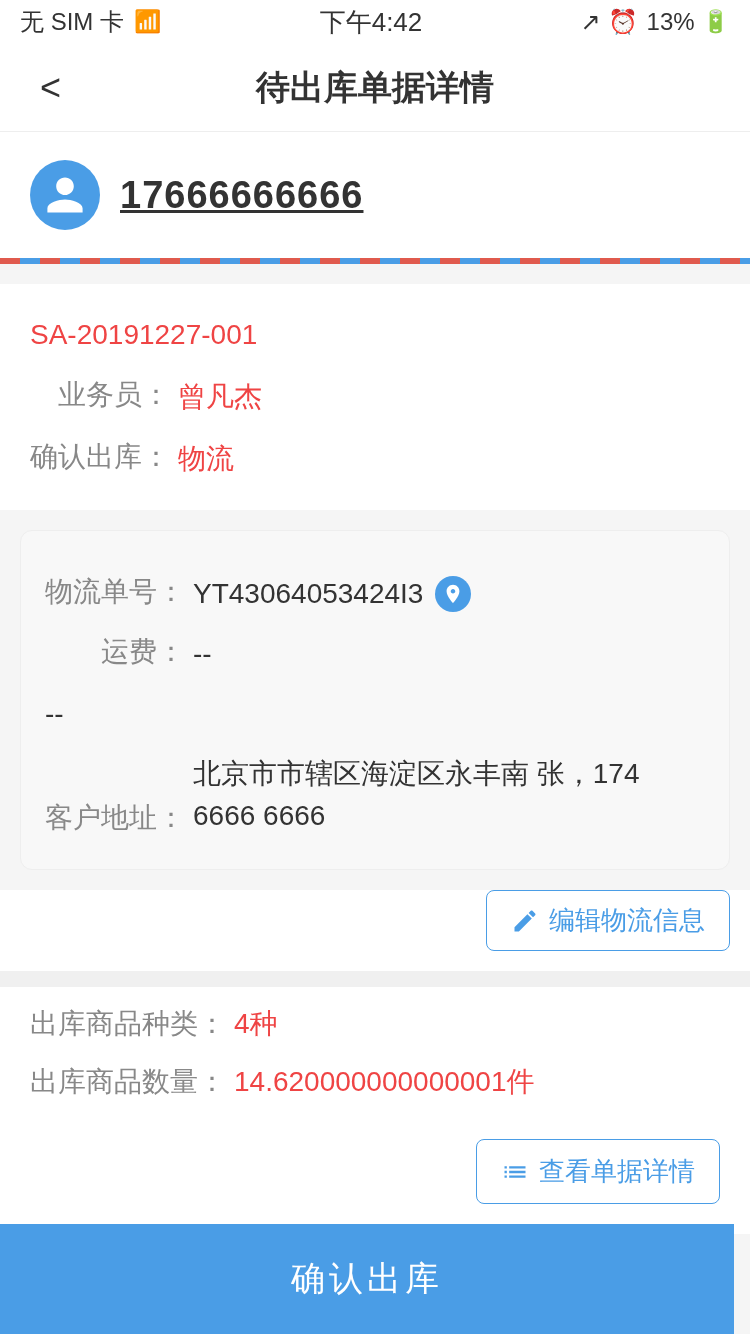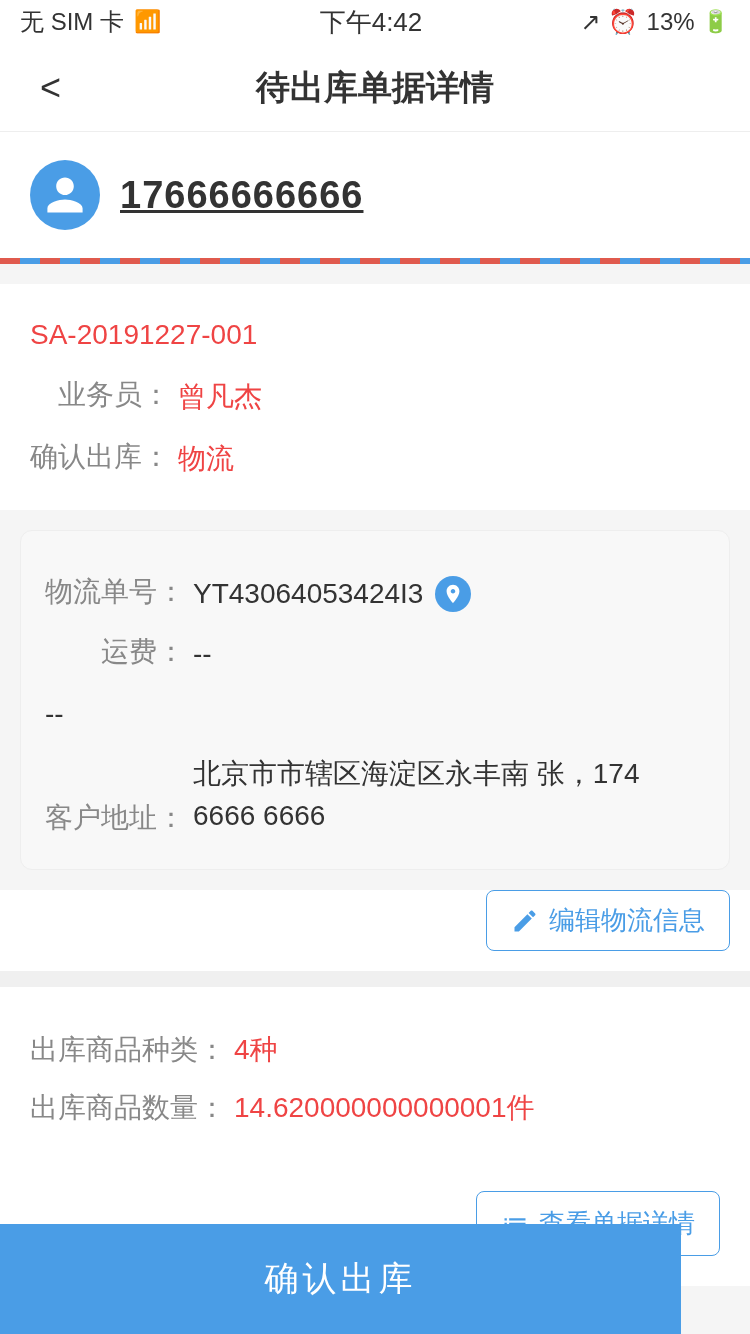--- a/index.html
+++ b/index.html
@@ -214,21 +214,21 @@
 
     
     .section-sep {
       height: 16px;
       background: #f0f0f0;
     }
 
     
     .stats-section {
       background: #fff;
-      padding: 44px 30px;
+      padding: 18px 30px;
     }
     .stats-row {
       display: flex;
       align-items: center;
       margin-bottom: 20px;
       font-size: 28px;
     }
     .stats-row:last-child { margin-bottom: 0; }
     .stats-label {
       color: #888;
@@ -269,21 +269,21 @@
     .bottom-spacer {
       height: 200px;
       background: #f5f5f5;
     }
 
     
     .confirm-bar {
       position: fixed;
       bottom: 0;
       left: 0;
-      width: 681px;
+      width: 734px;
       height: 110px;
       background: #4a9de6;
       display: flex;
       align-items: center;
       justify-content: center;
       cursor: pointer;
     }
     .confirm-text {
       font-size: 34px;
       color: #fff;

